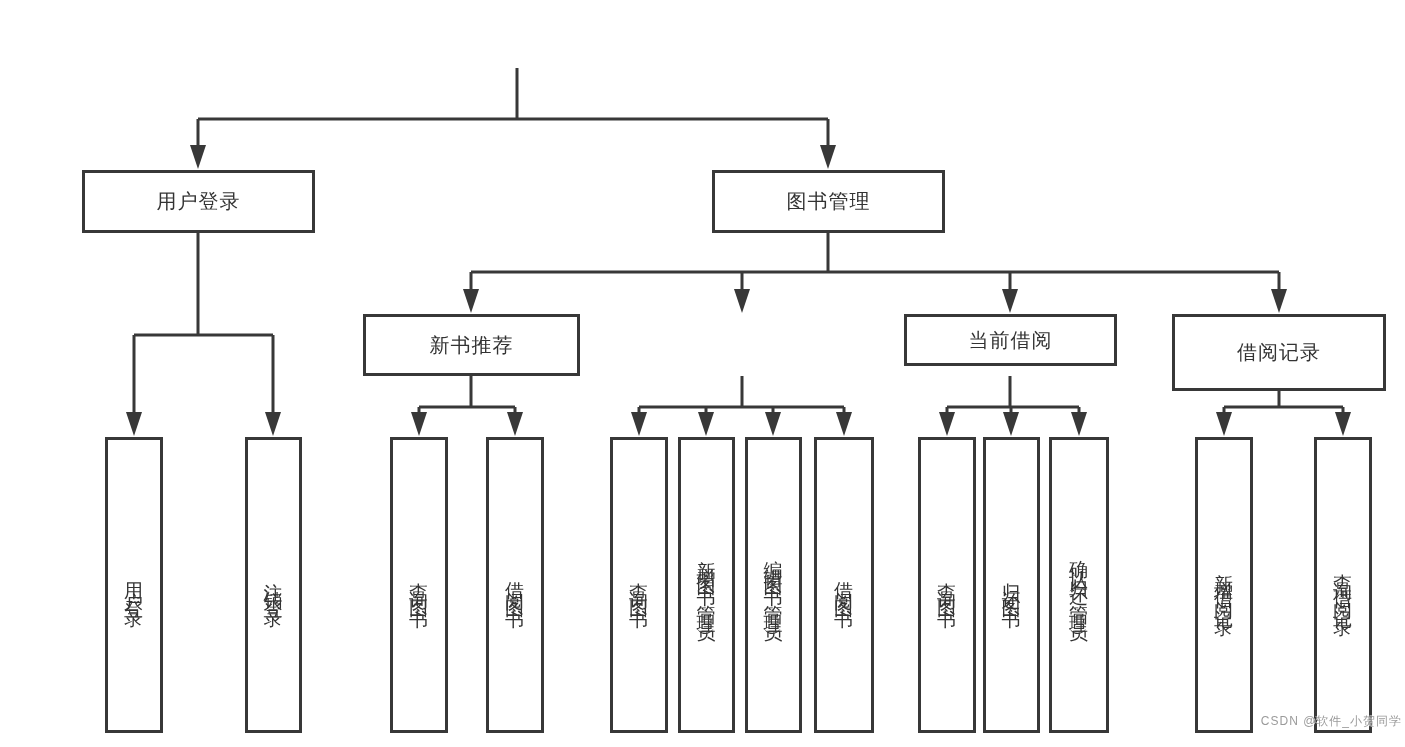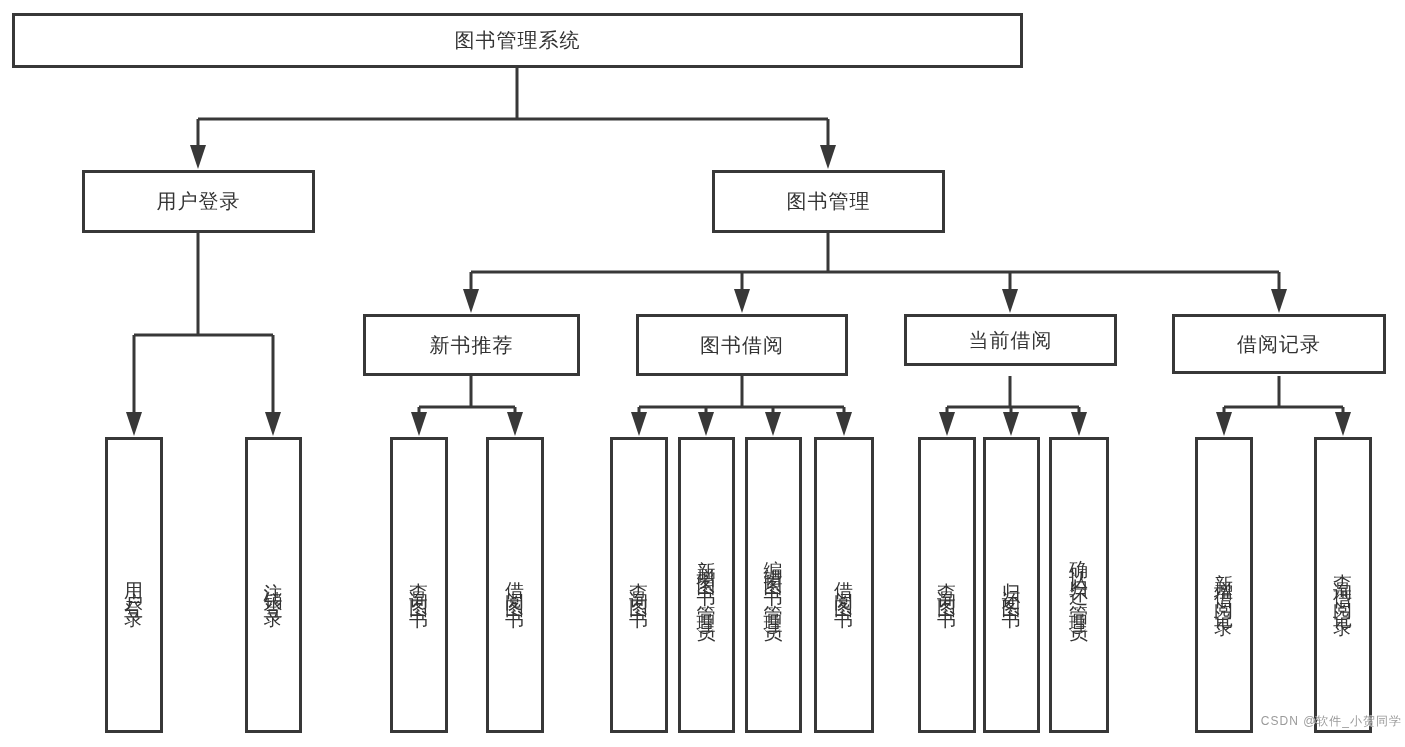--- a/index.html
+++ b/index.html
@@ -115,29 +115,27 @@
 
       <polygon points="939,412 955,412 947,436"></polygon>
       <polygon points="1003,412 1019,412 1011,436"></polygon>
       <polygon points="1071,412 1087,412 1079,436"></polygon>
 
       <polygon points="1216,412 1232,412 1224,436"></polygon>
       <polygon points="1335,412 1351,412 1343,436"></polygon>
     </g>
   </svg>
 
-  <div class="node" style="left:12px; top:13px; width:1011px; height:55px;">图书管理系统</div>
 
   <div class="node" style="left:82px; top:170px; width:233px; height:63px;">用户登录</div>
   <div class="node" style="left:363px; top:314px; width:217px; height:62px;">新书推荐</div>
 
   <div class="node" style="left:712px; top:170px; width:233px; height:63px;">图书管理</div>
-  <div class="node" style="left:636px; top:314px; width:212px; height:62px;">图书借阅</div>
   <div class="node" style="left:904px; top:314px; width:213px; height:52px;">当前借阅</div>
-  <div class="node" style="left:1172px; top:314px; width:214px; height:60px;text-align:right;">借阅记录</div>
+  <div class="node" style="left:1172px; top:314px; width:214px; height:77px;text-align:right;">借阅记录</div>
 
   <div class="leaf" style="left:105px; width:58px;">
     <span class="vtext">用户登录</span>
   </div>
   <div class="leaf" style="left:245px; width:57px;">
     <span class="vtext">注销登录</span>
   </div>
 
   <div class="leaf" style="left:390px; width:58px;">
     <span class="vtext">查询图书</span>

